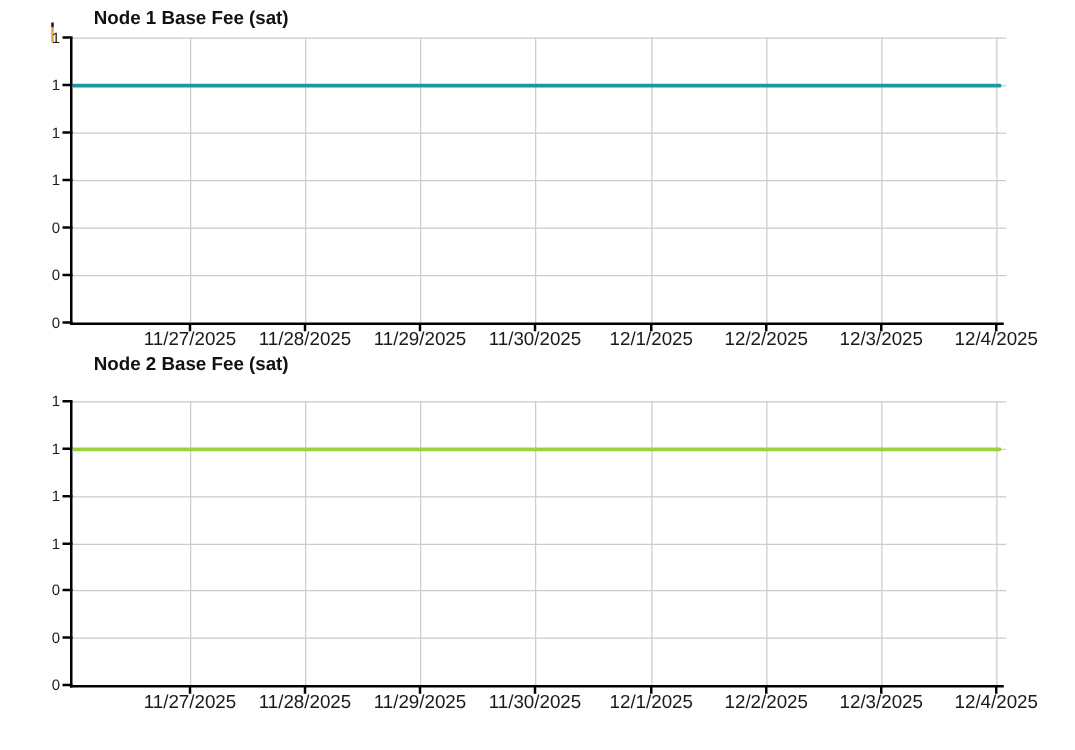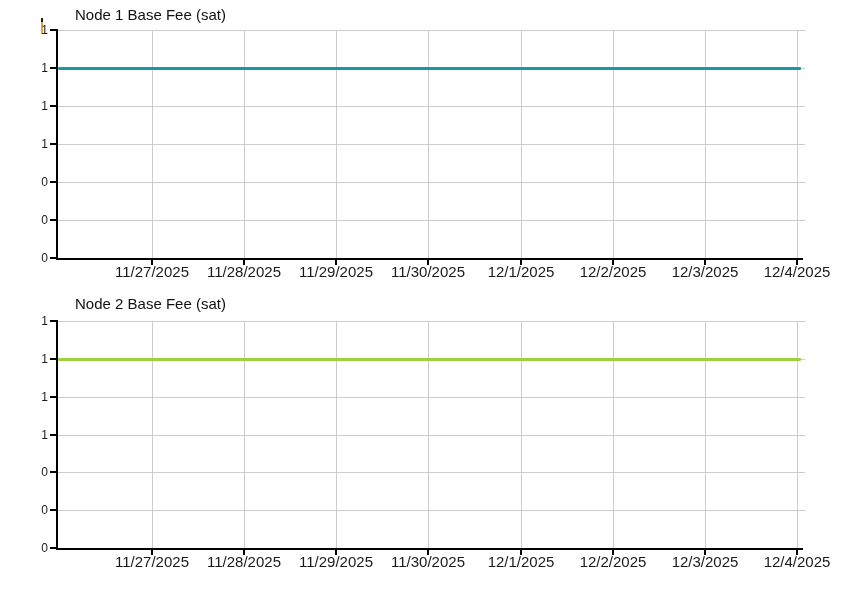--- a/index.html
+++ b/index.html
@@ -1,25 +1,25 @@
 <!DOCTYPE html>
 <html><head>
 <meta charset="utf-8">
 <style>
   html,body{margin:0;padding:0;}
   #app{
     position:relative;width:860px;height:600px;background:#ffffff;overflow:hidden;
     font-family:"Liberation Sans",sans-serif;
   }
   .chart-title{
-    position:absolute;left:75px;font-size:15px;font-weight:400;color:#111111;
+    position:absolute;left:75px;font-size:15px;font-weight:700;color:#111111;
     white-space:nowrap;letter-spacing:0px;
   }
   #title-1{top:6px;}
-  #title-2{top:295px;}
+  #title-2{top:283px;}
   .hgrid{position:absolute;height:1px;}
   .vgrid{position:absolute;width:1px;}
   .spine{position:absolute;background:#000000;}
   .ytick{position:absolute;height:2px;width:8px;background:#000000;}
   .xtick{position:absolute;width:2px;height:6px;background:#000000;}
   .ylab{
     position:absolute;width:30px;text-align:right;font-size:12px;color:#1a1a1a;
     line-height:14px;
   }
   .xlab{

